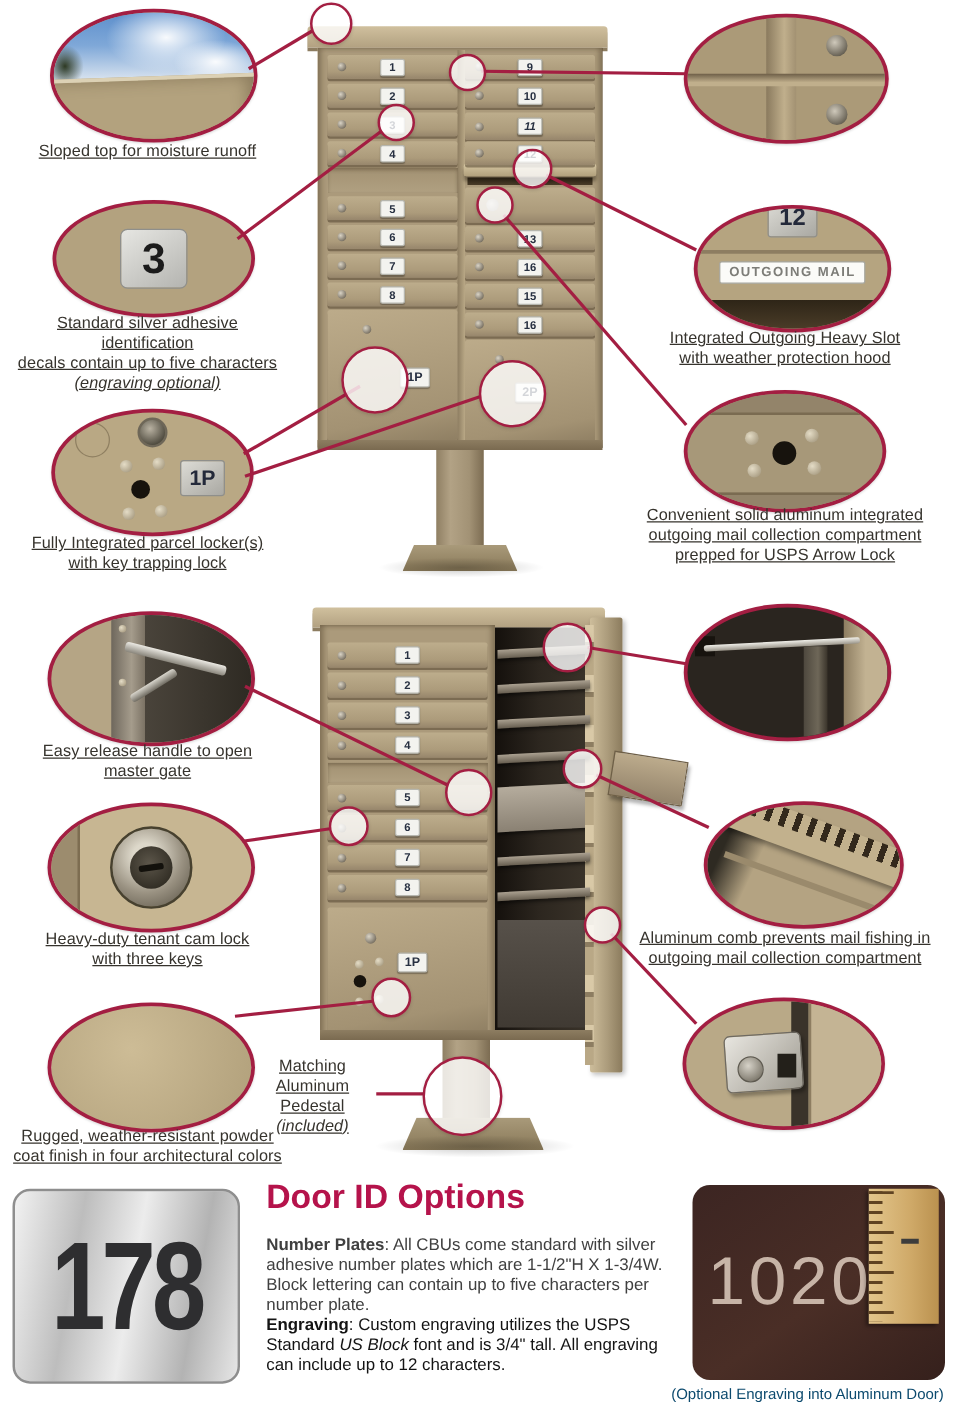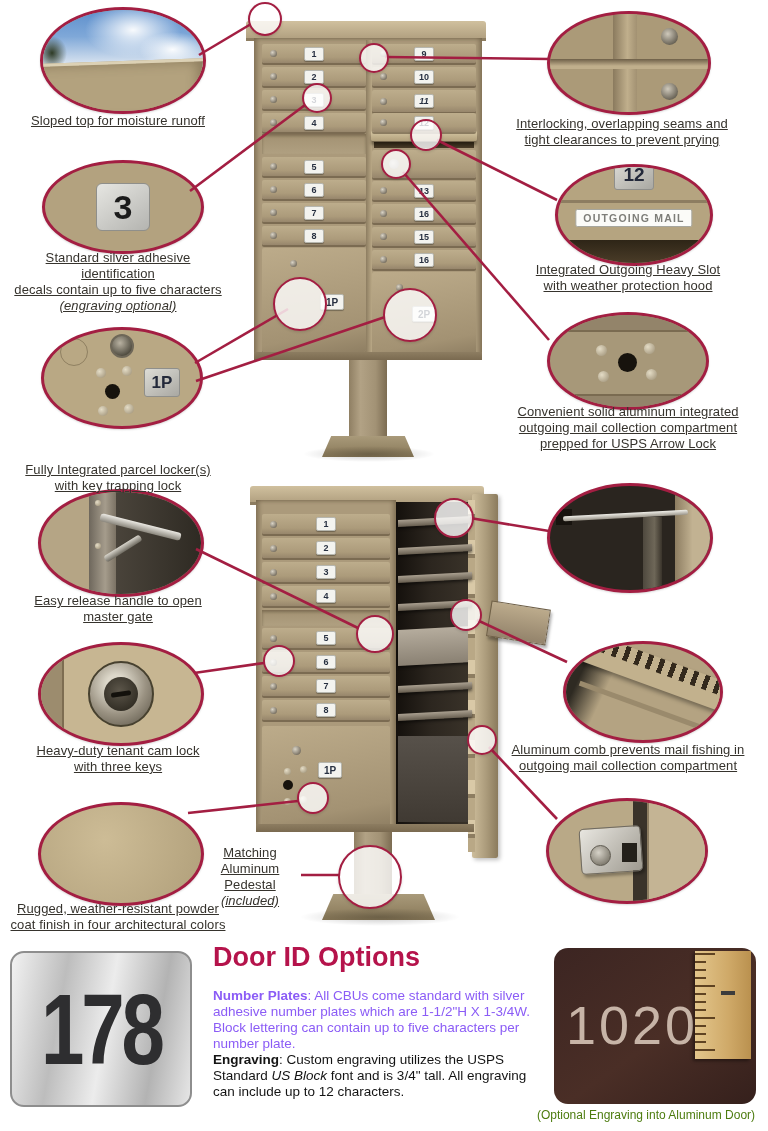--- a/index.html
+++ b/index.html
@@ -347,24 +347,22 @@
     <div class="band" style="left:54%;top:0;width:9%;height:100%;background:#3a332a;"></div>
     <div class="band" style="left:63%;top:0;width:37%;height:100%;background:#c4b494;border-left:2px solid #8d7d61;"></div>
     <div class="band" style="left:20%;top:26%;width:60px;height:44px;background:linear-gradient(135deg,#e8e6e0,#9e9a90);border:1px solid #6e6a62;border-radius:5px;transform:rotate(-4deg);box-shadow:2px 3px 3px rgba(0,0,0,.3);"></div>
     <div class="metal-ring" style="left:26%;top:44%;width:19px;height:19px;background:radial-gradient(circle at 40% 35%,#d6d2c8,#7b766a 80%);border:1px solid #5e5a50;"></div>
     <div class="band" style="left:47%;top:42%;width:15px;height:19px;background:#23201a;"></div>
   </div>
 
   <div class="flabel" style="left:18px;top:113px;width:200px;">Sloped top for moisture runoff</div>
   <div class="flabel" style="left:10px;top:250px;width:216px;"><span>Standard silver adhesive identification
 decals contain up to five characters</span><span class="note">(engraving optional)</span></div>
-  <div class="flabel" style="left:18px;top:426px;width:200px;margin-top:36px;">Fully Integrated parcel locker(s)
+  <div class="flabel" style="left:18px;top:426px;width:200px;">Fully Integrated parcel locker(s)
 with key trapping lock</div>
-  <div class="flabel" style="left:506px;top:116px;width:232px;">Interlocking, overlapping seams and
-tight clearances to prevent prying</div>
   <div class="flabel" style="left:518px;top:262px;width:220px;">Integrated Outgoing Heavy Slot
 with weather protection hood</div>
   <div class="flabel" style="left:508px;top:404px;width:240px;">Convenient solid aluminum integrated
 outgoing mail collection compartment
 prepped for USPS Arrow Lock</div>
   <div class="flabel" style="left:18px;top:593px;width:200px;">Easy release handle to open
 master gate</div>
   <div class="flabel" style="left:18px;top:743px;width:200px;">Heavy-duty tenant cam lock
 with three keys</div>
   <div class="flabel" style="left:502px;top:742px;width:252px;">Aluminum comb prevents mail fishing in
@@ -375,21 +373,21 @@
 Pedestal</span><span class="note">(included)</span></div>
 
   <div style="position:absolute;left:10px;top:951px;width:178px;height:152px;border-radius:14px;z-index:6;
               background:linear-gradient(100deg,#f2f2f2,#bdbdbd 28%,#ececec 52%,#b3b3b3 78%,#e6e6e6);
               border:2px solid #8e8e8e;display:flex;align-items:center;justify-content:center;">
     <span style="font-size:100px;font-weight:bold;color:#2e2e30;transform:scaleX(.78);letter-spacing:-4px;">178</span>
   </div>
 
   <div style="position:absolute;left:213px;top:942px;font-size:27px;font-weight:bold;color:#b5134b;z-index:6;">Door ID Options</div>
 
-  <div style="position:absolute;left:213px;top:988px;width:334px;font-size:13.5px;line-height:16px;color:#8b5cf6;white-space:pre-line;z-index:6;"><b>Number Plates</b><span>: All CBUs come standard with silver
+  <div style="position:absolute;left:213px;top:988px;width:334px;font-size:13.5px;line-height:16px;color:#404040;white-space:pre-line;z-index:6;"><b>Number Plates</b><span>: All CBUs come standard with silver
 adhesive number plates which are 1-1/2"H X 1-3/4W.
 Block lettering can contain up to five characters per
 number plate.</span></div>
 
   <div style="position:absolute;left:213px;top:1052px;width:334px;font-size:13.5px;line-height:16px;color:#141414;white-space:pre-line;z-index:6;"><b>Engraving</b><span>: Custom engraving utilizes the USPS
 Standard </span><i>US Block</i><span> font and is 3/4" tall. All engraving
 can include up to 12 characters.</span></div>
 
   <div style="position:absolute;left:554px;top:948px;width:202px;height:156px;border-radius:14px;z-index:6;overflow:hidden;
               background:linear-gradient(145deg,#3c2522,#4a2e26 55%,#35201c);">
@@ -397,21 +395,21 @@
     <div style="position:absolute;right:5px;top:3px;width:56px;height:108px;
                 background:linear-gradient(90deg,#e3c68c,#cfa968 60%,#ba914f);box-shadow:-2px 2px 3px rgba(0,0,0,.4);">
       <div style="position:absolute;left:0;top:2px;width:11px;height:104px;
                   background:repeating-linear-gradient(to bottom,#5f4322 0 2px,rgba(0,0,0,0) 2px 8px);"></div>
       <div style="position:absolute;left:0;top:2px;width:20px;height:104px;
                   background:repeating-linear-gradient(to bottom,#5f4322 0 2px,rgba(0,0,0,0) 2px 32px);"></div>
       <div style="position:absolute;left:26px;top:40px;width:14px;height:4px;background:#3c3c3c;"></div>
     </div>
   </div>
 
-  <div style="position:absolute;left:528px;top:1108px;width:236px;text-align:center;font-size:12px;color:#4d7c0f;z-index:6;">(Optional Engraving into Aluminum Door)</div>
+  <div style="position:absolute;left:528px;top:1108px;width:236px;text-align:center;font-size:12px;color:#0c4a6e;z-index:6;">(Optional Engraving into Aluminum Door)</div>
 
 <div class="dot" style="left: 248px; top: 2px; width: 30px; height: 30px;"></div>
     <div class="dot" style="left: 359px; top: 43px; width: 26px; height: 26px;"></div>
     <div class="dot" style="left: 302px; top: 83px; width: 26px; height: 26px;"></div>
     <div class="dot" style="left: 410px; top: 119px; width: 28px; height: 28px;"></div>
     <div class="dot" style="left: 381px; top: 149px; width: 26px; height: 26px;"></div>
     <div class="dot" style="left: 273px; top: 277px; width: 50px; height: 50px;"></div>
     <div class="dot" style="left: 383px; top: 288px; width: 50px; height: 50px;"></div>
     <div class="dot" style="left: 434px; top: 498px; width: 36px; height: 36px;"></div>
     <div class="dot" style="left: 356px; top: 615px; width: 34px; height: 34px;"></div>

